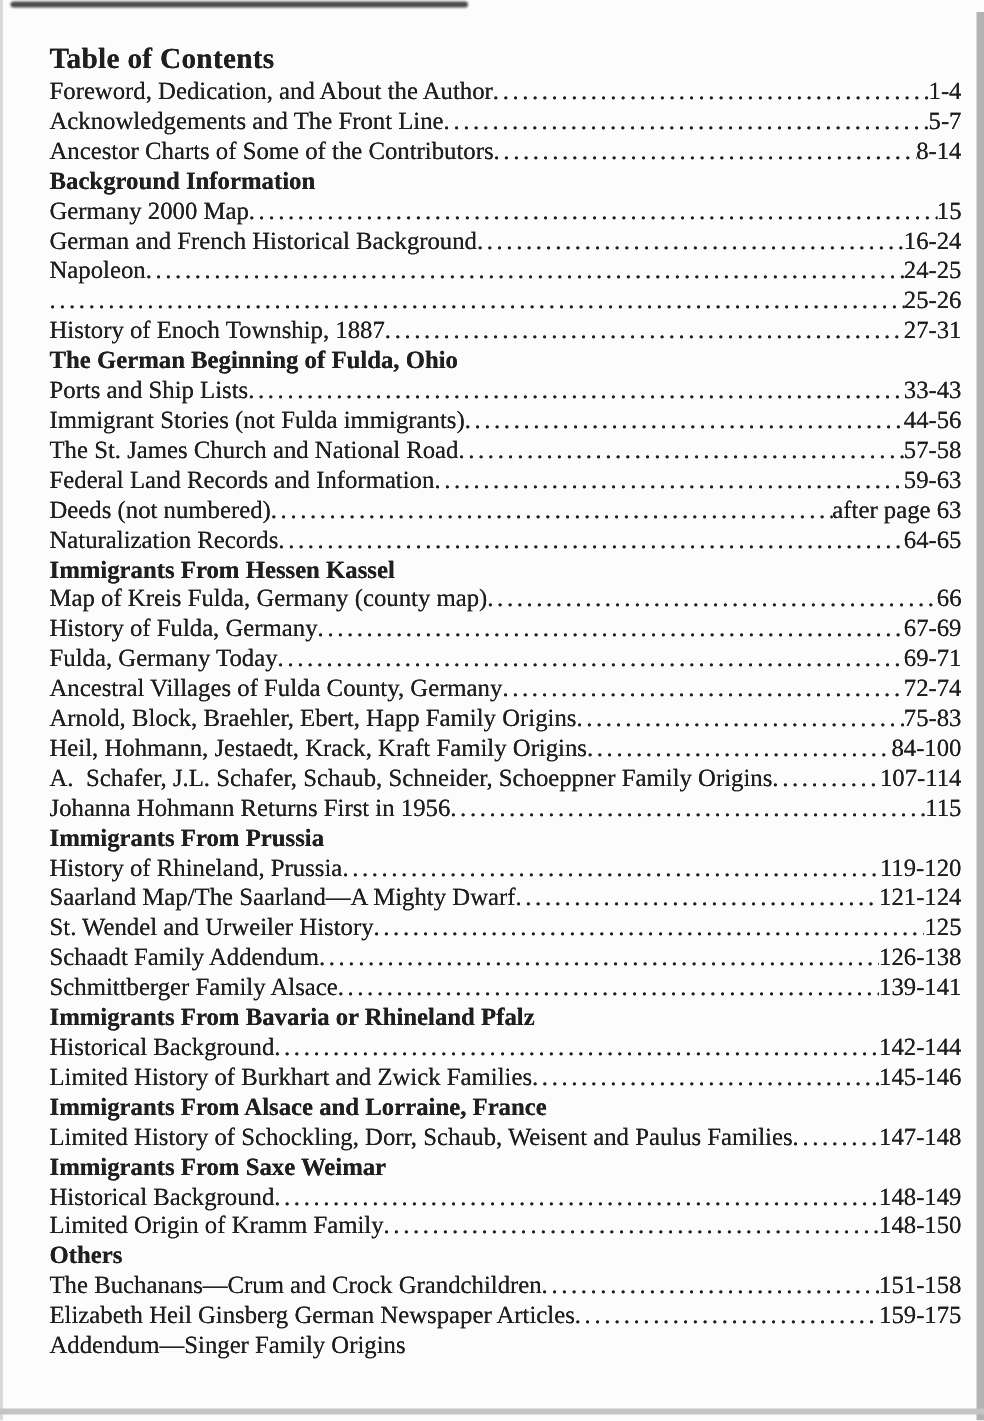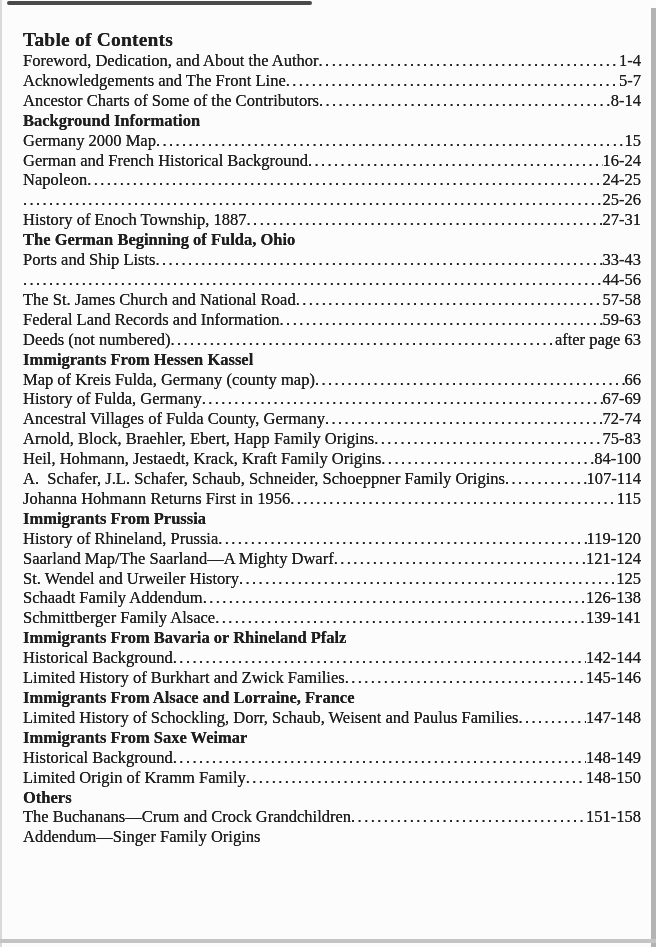--- a/index.html
+++ b/index.html
@@ -16,21 +16,21 @@
   }
   .page{position:absolute;inset:0;background:var(--paper);}
   
   .artifact{position:absolute;pointer-events:none;}
   .top-band{left:7px;top:1px;width:305px;height:4px;background:var(--topband);filter:blur(.6px);border-radius:2px;}
   .left-strip{left:0;top:0;width:2px;height:947px;background:var(--edgeleft);}
   .right-strip{right:0;top:8px;width:5px;height:939px;background:var(--edgeright);}
   .bottom-strip{left:0;top:939px;width:656px;height:4px;background:var(--edgebottom);}
   
   .content{
-    position:absolute;left:23px;right:15px;top:29px;
+    position:absolute;left:33px;right:15px;top:29px;
     text-shadow:0 0 .4px var(--ink);
   }
   .title{
     font-size:19.5px;font-weight:bold;line-height:22px;margin:0 0 0 0;
     letter-spacing:.2px;
   }
   .row{display:flex;align-items:baseline;line-height:19.9px;font-size:16.5px;white-space:nowrap;text-align:center;}
   .row .label{flex:0 0 auto;}
   .row.section .label{font-weight:bold;}
   .dots{flex:1 1 auto;overflow:hidden;min-width:0;}
@@ -107,20 +107,21 @@
     <span class="label">The German Beginning of Fulda, Ohio</span>
   </div>
 
   <div class="row entry">
     <span class="label">Ports and Ship Lists</span>
     <span class="dots"></span>
     <span class="pagenum">33-43</span>
   </div>
 
   <div class="row entry">
+    <span class="label">Immigrant Stories (not Fulda immigrants)</span>
     <span class="dots"></span>
     <span class="pagenum">44-56</span>
   </div>
 
   <div class="row entry">
     <span class="label">The St. James Church and National Road</span>
     <span class="dots"></span>
     <span class="pagenum">57-58</span>
   </div>
 
@@ -129,37 +130,47 @@
     <span class="dots"></span>
     <span class="pagenum">59-63</span>
   </div>
 
   <div class="row entry">
     <span class="label">Deeds (not numbered)</span>
     <span class="dots"></span>
     <span class="pagenum">after page 63</span>
   </div>
 
+  <div class="row entry">
+    <span class="label">Naturalization Records</span>
+    <span class="dots"></span>
+    <span class="pagenum">64-65</span>
+  </div>
 
   <div class="row section">
     <span class="label">Immigrants From Hessen Kassel</span>
   </div>
 
   <div class="row entry">
     <span class="label">Map of Kreis Fulda, Germany (county map)</span>
     <span class="dots"></span>
     <span class="pagenum">66</span>
   </div>
 
   <div class="row entry">
     <span class="label">History of Fulda, Germany</span>
     <span class="dots"></span>
     <span class="pagenum">67-69</span>
   </div>
 
+  <div class="row entry">
+    <span class="label">Fulda, Germany Today</span>
+    <span class="dots"></span>
+    <span class="pagenum">69-71</span>
+  </div>
 
   <div class="row entry">
     <span class="label">Ancestral Villages of Fulda County, Germany</span>
     <span class="dots"></span>
     <span class="pagenum">72-74</span>
   </div>
 
   <div class="row entry">
     <span class="label">Arnold, Block, Braehler, Ebert, Happ Family Origins</span>
     <span class="dots"></span>
@@ -264,20 +275,25 @@
   <div class="row section">
     <span class="label">Others</span>
   </div>
 
   <div class="row entry">
     <span class="label">The Buchanans—Crum and Crock Grandchildren</span>
     <span class="dots"></span>
     <span class="pagenum">151-158</span>
   </div>
 
+  <div class="row entry">
+    <span class="label">Elizabeth Heil Ginsberg German Newspaper Articles</span>
+    <span class="dots"></span>
+    <span class="pagenum">159-175</span>
+  </div>
 
   <div class="row entry">
     <span class="label">Addendum—Singer Family Origins</span>
 
   </div>
 </div>
   </div>
 </div>
 
 </body></html>

